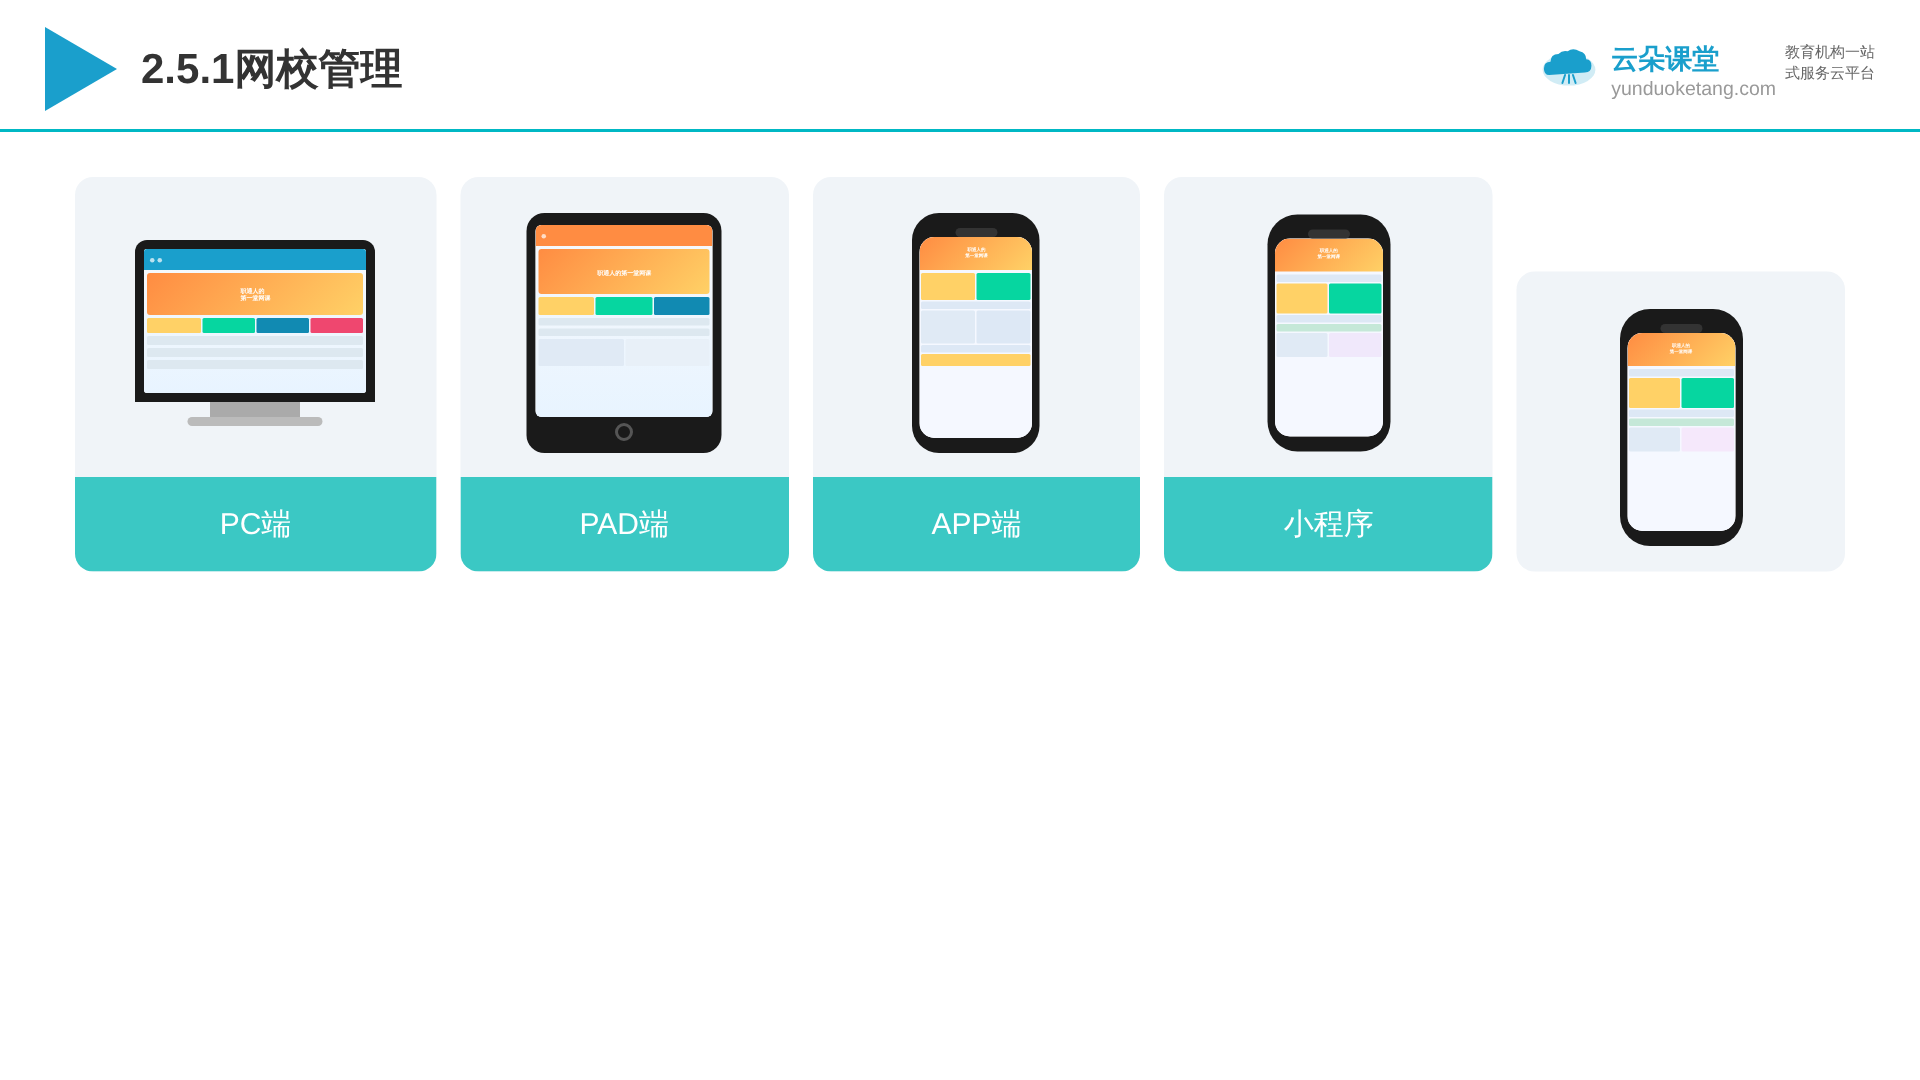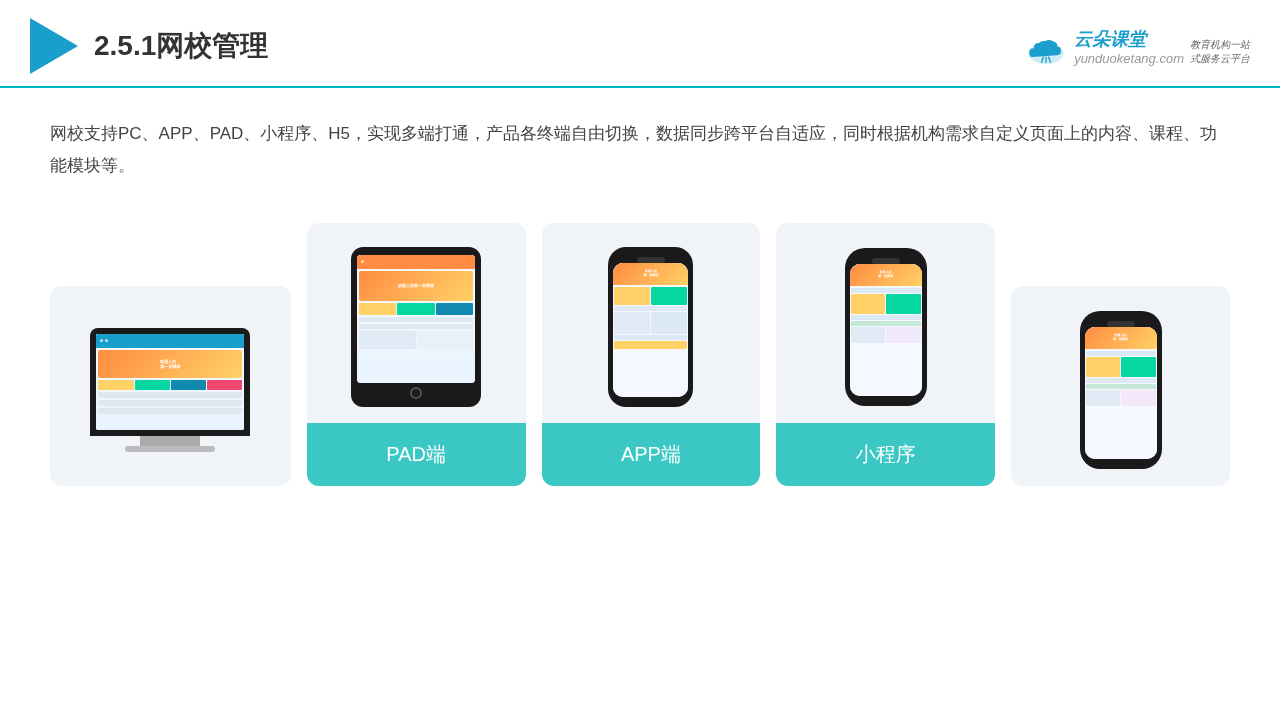--- a/index.html
+++ b/index.html
@@ -37,23 +37,22 @@
       font-weight: bold;
       color: #333;
     }
     .header-right {
       display: flex;
       flex-direction: column;
       align-items: center;
     }
     .brand-logo {
       display: flex;
-      align-items: flex-end;
+      align-items: flex-start;
       gap: 6px;
-      font-style: italic;
     }
     .cloud-icon {
       width: 44px;
       height: 32px;
     }
     .brand-text {
       display: flex;
       flex-direction: column;
     }
     .brand-name {
@@ -335,21 +334,20 @@
       <div class="brand-text">
         <span class="brand-name">云朵课堂</span>
         <span class="brand-url">yunduoketang.com</span>
       </div>
       <div class="brand-slogan" style="font-size:10px;color:#666;white-space:pre-line;text-align:left;line-height:1.4;">教育机构一站<br>式服务云平台</div>
     </div>
   </div>
 </div>
 
 <div class="main">
-  <p class="description">网校支持PC、APP、PAD、小程序、H5，实现多端打通，产品各终端自由切换，数据同步跨平台自适应，同时根据机构需求自定义页面上的内容、课程、功能模块等。</p>
 
   <div class="cards-row">
 
     <div class="card card-first">
       <div class="card-image-area">
         <div class="pc-mockup">
           <div class="pc-screen-outer">
             <div class="pc-screen-inner">
               <div class="screen-content">
                 <div class="screen-header-bar">
@@ -370,20 +368,21 @@
                   <div class="screen-row"></div>
                   <div class="screen-row"></div>
                 </div>
               </div>
             </div>
           </div>
           <div class="pc-stand"></div>
           <div class="pc-base"></div>
         </div>
       </div>
+      <div class="card-label">PC端</div>
     </div>
 
     <div class="card">
       <div class="card-image-area">
         <div class="tablet-mockup" style="width:130px;height:160px;">
           <div class="tablet-screen">
             <div class="screen-content">
               <div class="screen-header-bar" style="background:#ff8c42;">
                 <div class="screen-dot"></div>
               </div>

